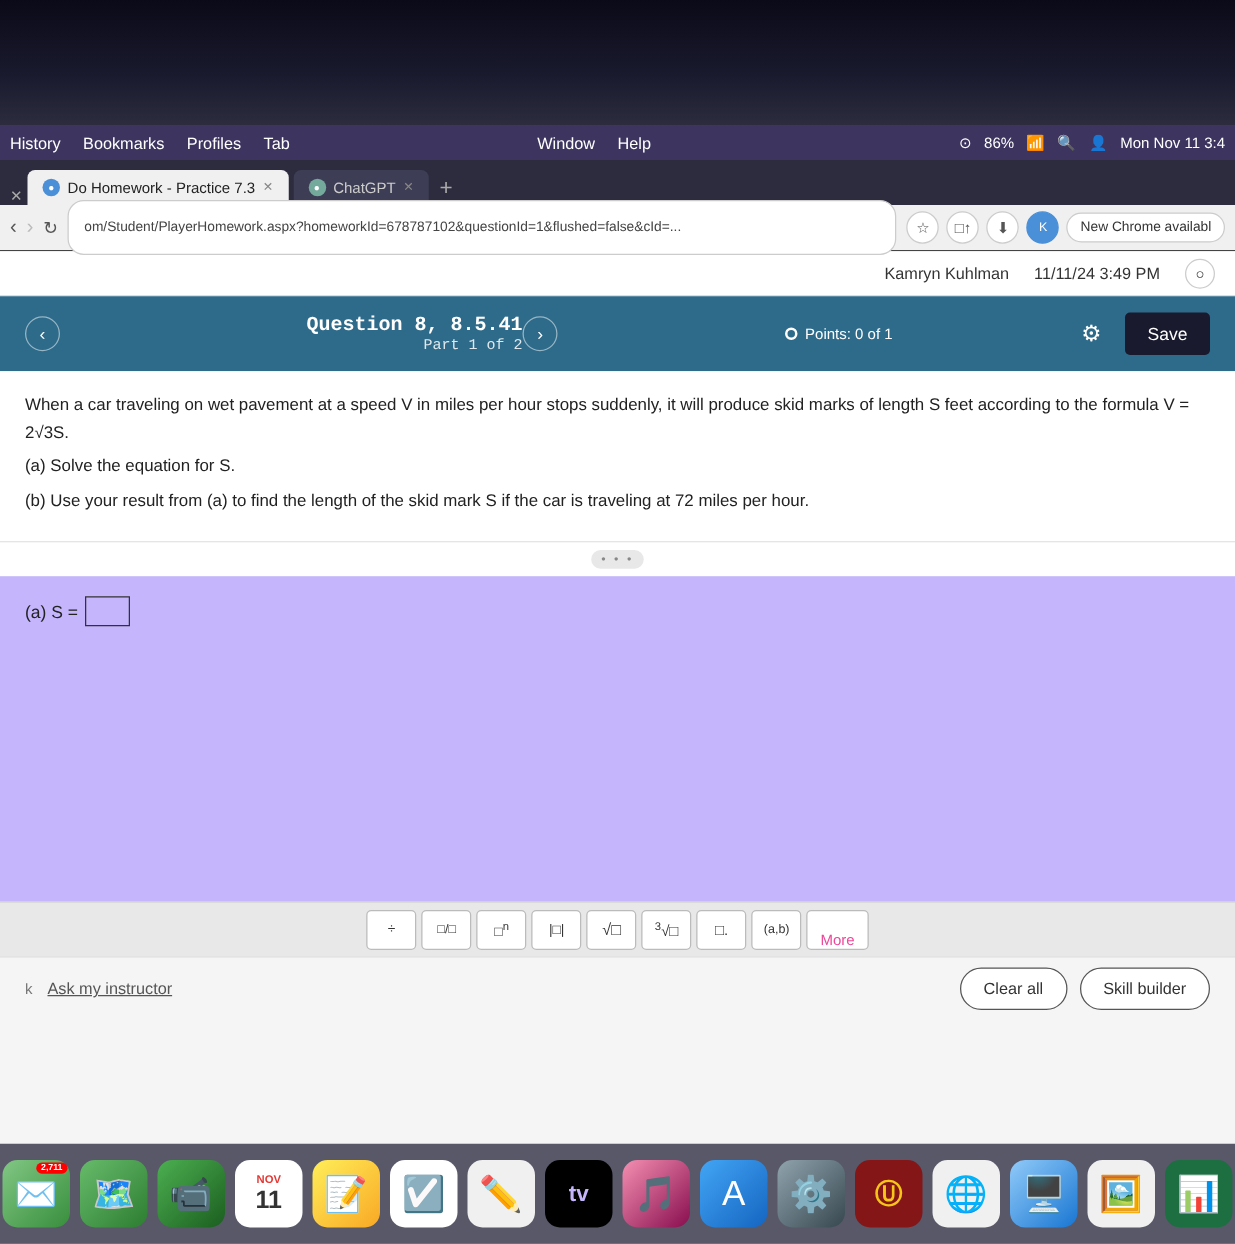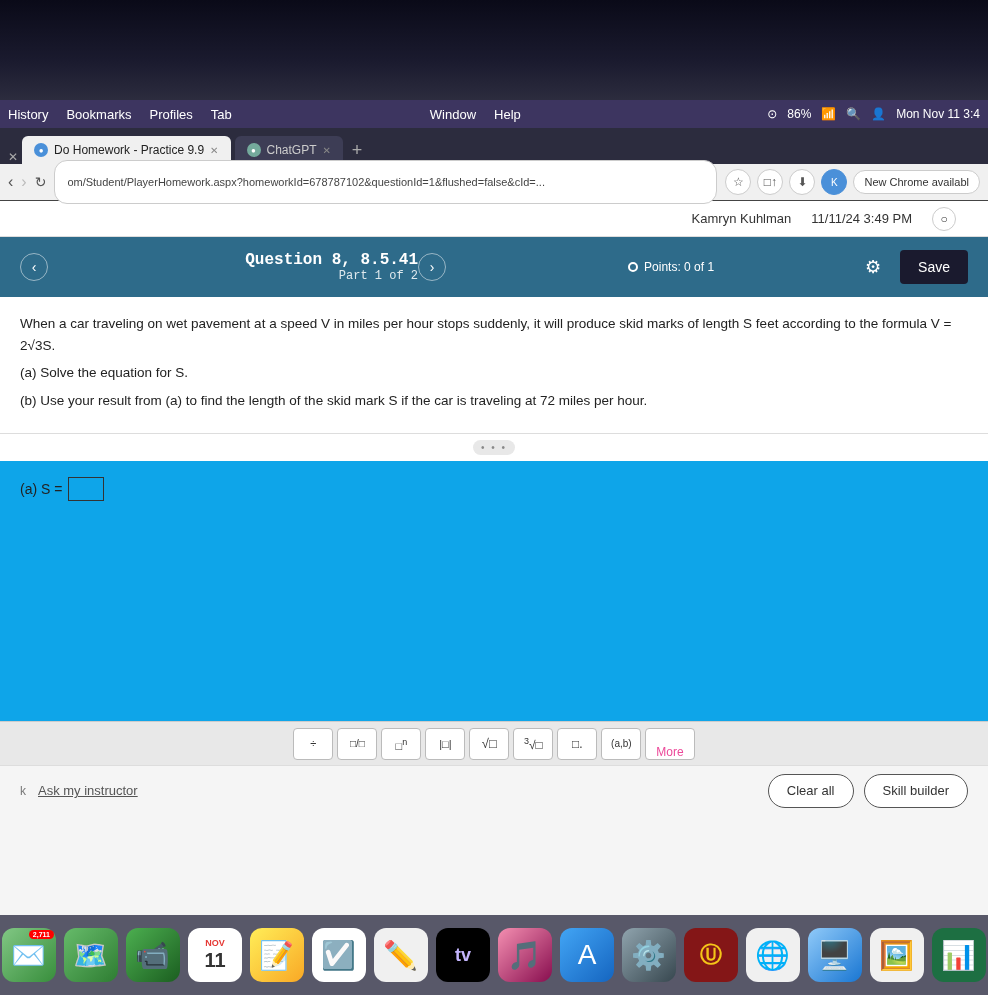--- a/index.html
+++ b/index.html
@@ -139,21 +139,21 @@
       height: calc(995px - 28px - 36px - 36px - 50px);
     }
 
     
     .user-info-bar {
       background: white;
       height: 36px;
       display: flex;
       align-items: center;
       justify-content: flex-end;
-      padding: 0 32px;
+      padding: 0 16px;
       font-size: 13px;
       color: #333;
       border-bottom: 1px solid #ddd;
       gap: 20px;
     }
 
     
     .question-header {
       background: #2e6b8a;
       height: 60px;
@@ -253,21 +253,21 @@
       background: #e8e8e8;
       border-radius: 10px;
       padding: 2px 8px;
       font-size: 10px;
       color: #888;
       letter-spacing: 2px;
     }
 
     
     .answer-area {
-      background: #0ea5e9;
+      background: #c4b5fd;
       padding: 16px 20px 12px;
       min-height: 260px;
     }
     .answer-line {
       display: flex;
       align-items: center;
       gap: 6px;
       font-size: 14px;
       color: #222;
     }
@@ -442,21 +442,21 @@
     <span>Mon Nov 11 3:4</span>
   </div>
 </div>
 
 <div class="browser-chrome">
 
   <div class="tab-bar">
     <span style="color:#aaa;font-size:12px;margin-right:4px;cursor:pointer">✕</span>
     <div class="tab active">
       <div class="tab-favicon">●</div>
-      <span>Do Homework - Practice 9.9</span>
+      <span>Do Homework - Practice 7.3</span>
       <span class="tab-close">✕</span>
     </div>
     <div class="tab" style="margin-left:4px">
       <div class="tab-favicon chatgpt">●</div>
       <span>ChatGPT</span>
       <span class="tab-close">✕</span>
     </div>
     <div class="tab-new">+</div>
   </div>
 

